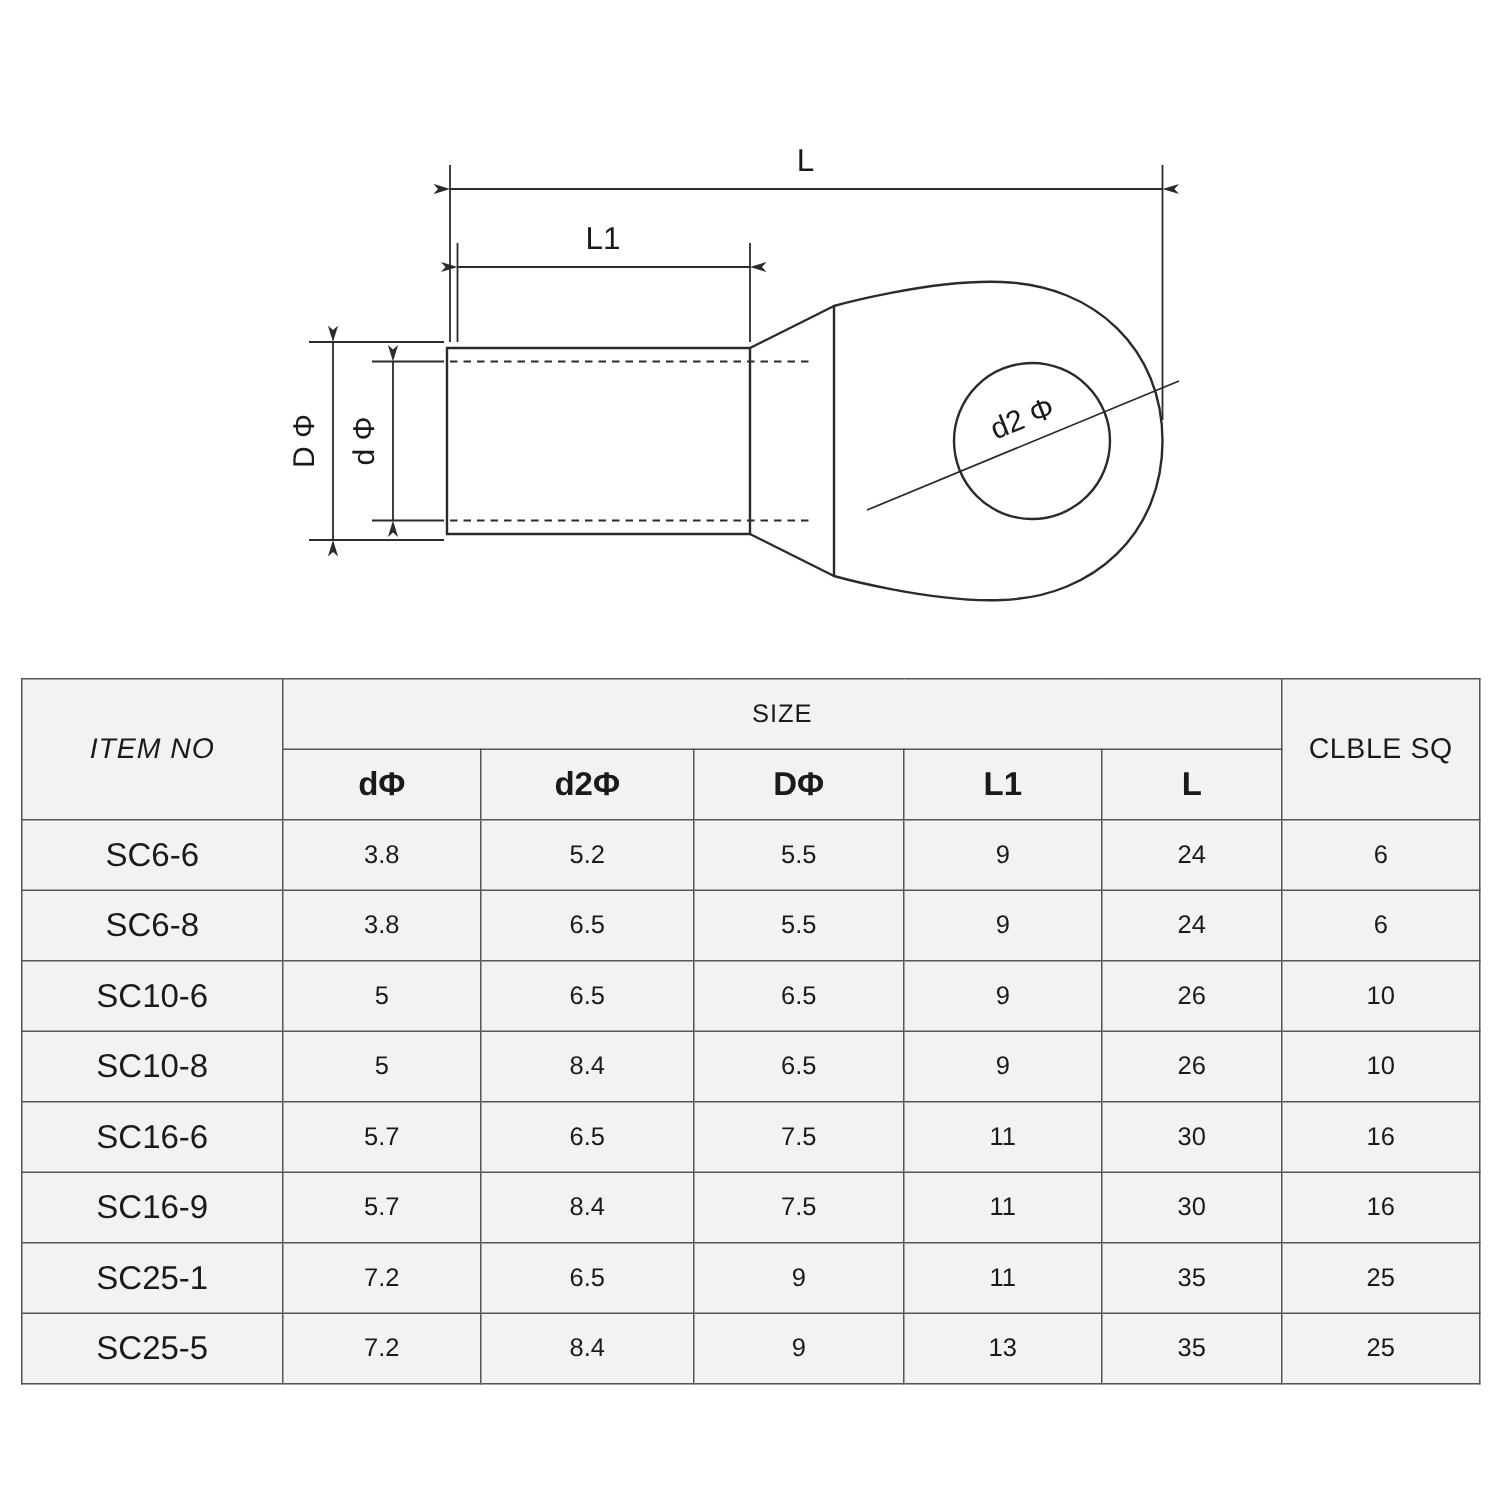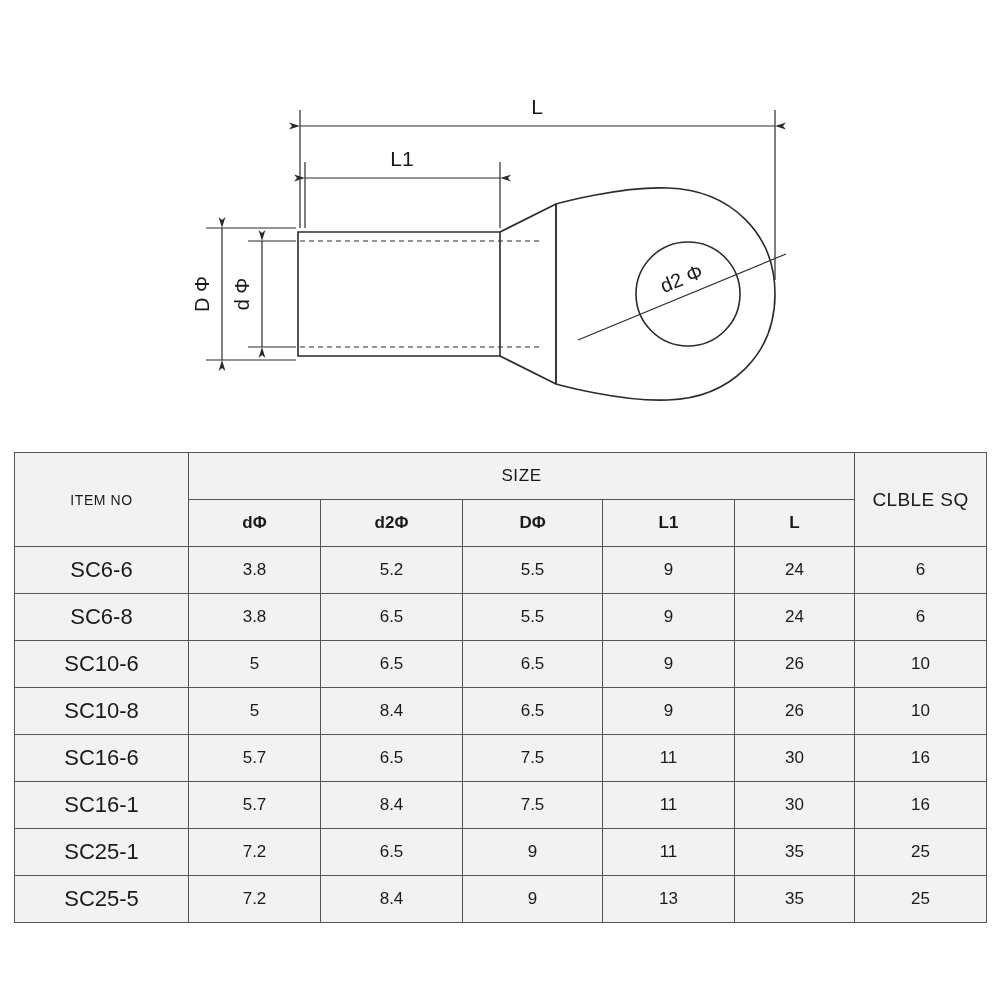--- a/index.html
+++ b/index.html
@@ -46,33 +46,34 @@
     text-align: center;
     vertical-align: middle;
     font-size: 17px;
     color: #1a1a1a;
     font-weight: normal;
     padding: 0;
     height: 46px;
     background: #f2f2f2;
   }
   table.spec th.item-no {
-    font-size: 14px;
+    font-size: 19px;
     letter-spacing: 0.6px;
+    font-style: italic;
   }
   table.spec th.size-head {
     font-size: 17px;
     letter-spacing: 0.6px;
   }
   table.spec th.cable-head {
     font-size: 19px;
     letter-spacing: 0.4px;
   }
   table.spec th.sub {
-    font-size: 17px;
+    font-size: 22px;
     font-weight: bold;
   }
   table.spec td.item {
     font-size: 22px;
   }
   .col-item { width: 174px; }
   .col-d    { width: 132px; }
   .col-d2   { width: 142px; }
   .col-D    { width: 140px; }
   .col-l1   { width: 132px; }
@@ -214,21 +215,21 @@
       <tr>
         <td class="item">SC16-6</td>
         <td>5.7</td>
         <td>6.5</td>
         <td>7.5</td>
         <td>11</td>
         <td>30</td>
         <td>16</td>
       </tr>
       <tr>
-        <td class="item">SC16-1</td>
+        <td class="item">SC16-9</td>
         <td>5.7</td>
         <td>8.4</td>
         <td>7.5</td>
         <td>11</td>
         <td>30</td>
         <td>16</td>
       </tr>
       <tr>
         <td class="item">SC25-1</td>
         <td>7.2</td>

